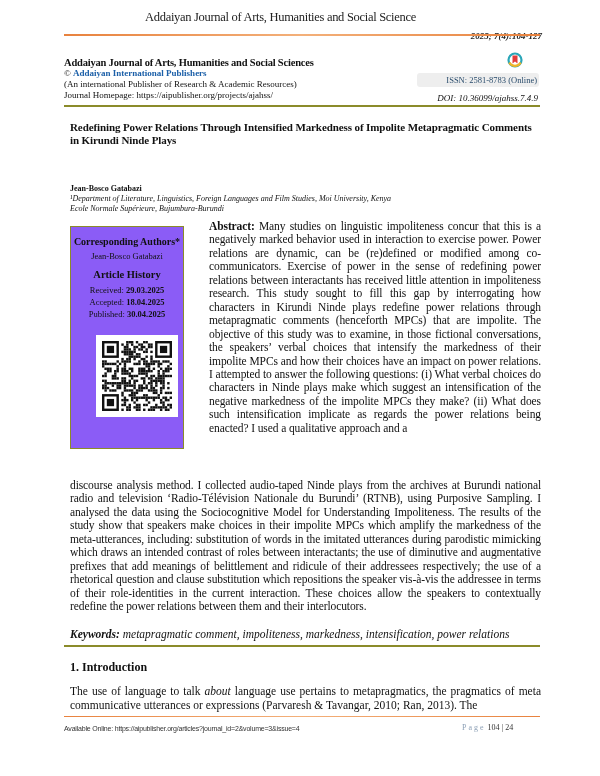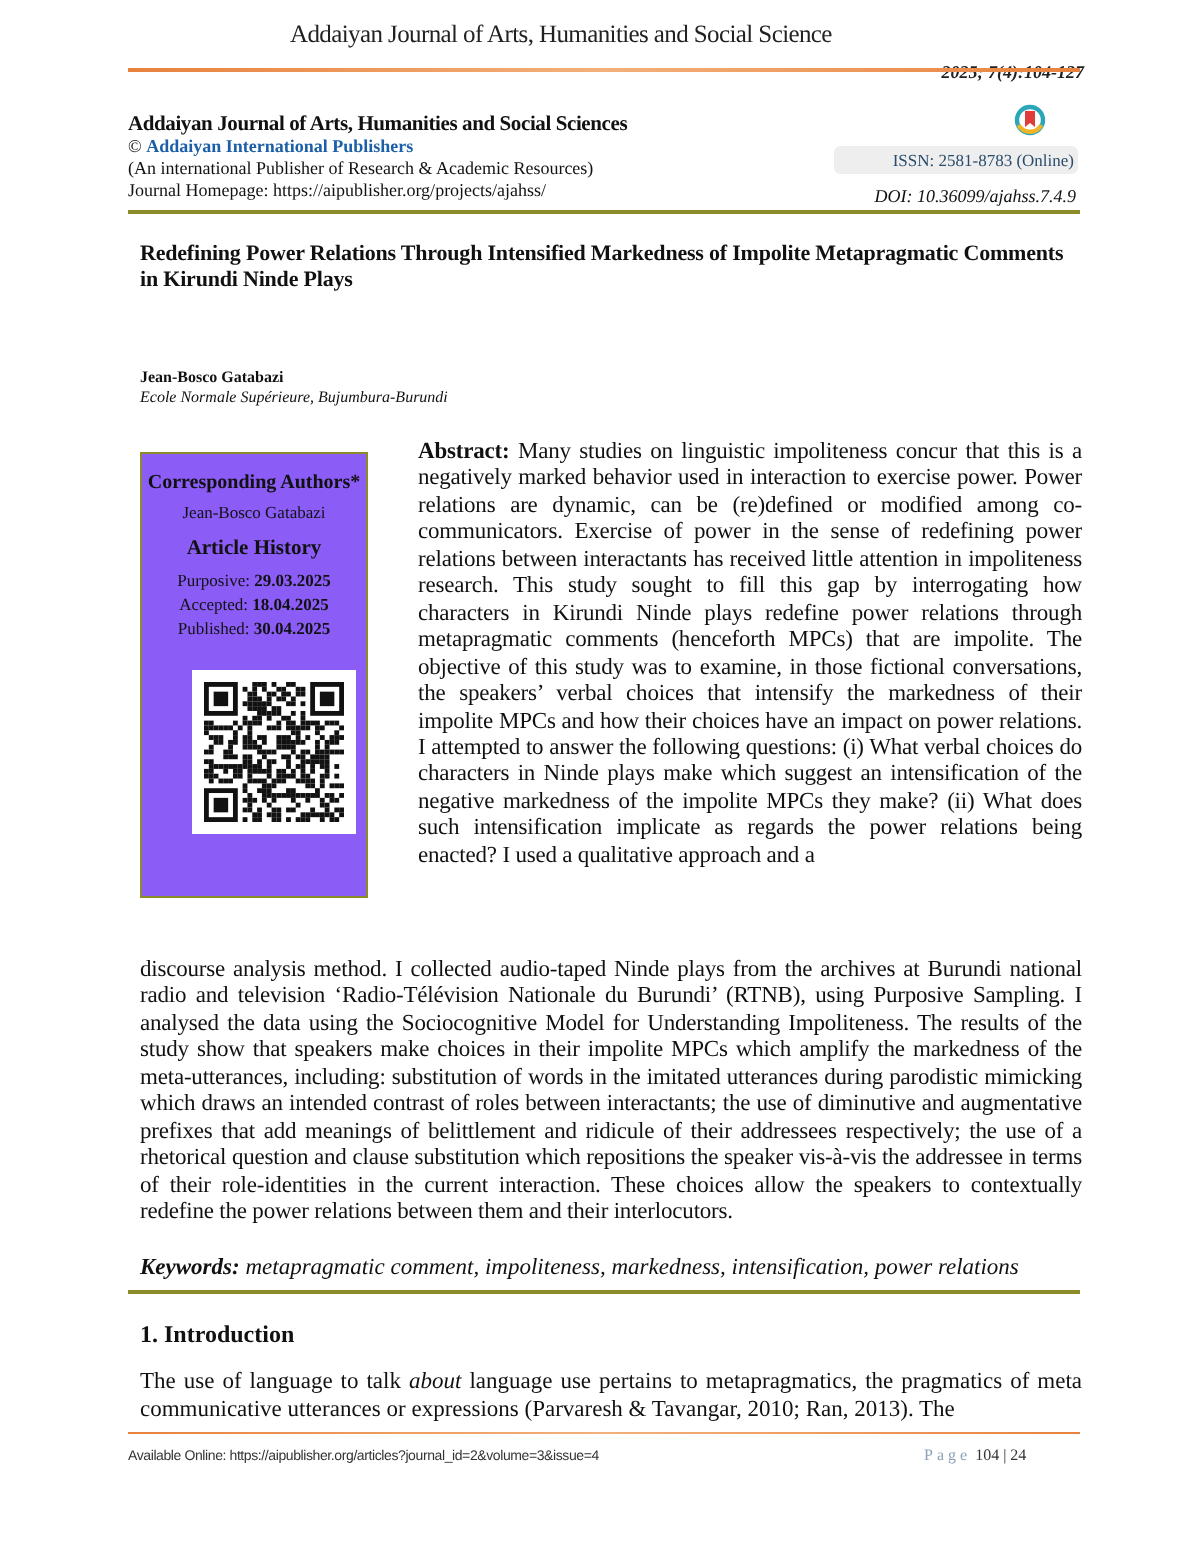--- a/index.html
+++ b/index.html
@@ -69,29 +69,30 @@
   </svg>
 </div>
 <div class="abs issn">ISSN: 2581-8783 (Online)</div>
 <div class="abs doi">DOI: 10.36099/ajahss.7.4.9</div>
 <div class="abs rule-olive" style="top:105px;"></div>
 
 <div class="abs title">Redefining Power Relations Through Intensified Markedness of Impolite Metapragmatic Comments in Kirundi Ninde Plays</div>
 
 <div class="abs author">
   <div class="name">Jean-Bosco Gatabazi</div>
+  <div class="aff">¹Department of Literature, Linguistics, Foreign Languages and Film Studies, Moi University, Kenya</div>
   <div class="aff">Ecole Normale Supérieure, Bujumbura-Burundi</div>
 </div>
 
 <div class="abs sidebox">
   <div class="h1">Corresponding Authors*</div>
   <div class="nm">Jean-Bosco Gatabazi</div>
   <div class="h2">Article History</div>
   <div class="hist">
-    <div class="dt"><span>Purposive:</span> <b>29.03.2025</b></div>
+    <div class="dt"><span>Received:</span> <b>29.03.2025</b></div>
     <div class="dt"><span>Accepted:</span> <b>18.04.2025</b></div>
     <div class="dt"><span>Published:</span> <b>30.04.2025</b></div>
   </div>
   <div class="qr">
     <svg id="qr" width="70" height="70" viewBox="0 0 70 70">
         <rect x="24.137931034482758" y="0" width="2.413793103448276" height="2.413793103448276" fill="#111"></rect>
         <rect x="26.551724137931032" y="0" width="2.413793103448276" height="2.413793103448276" fill="#111"></rect>
         <rect x="28.96551724137931" y="0" width="2.413793103448276" height="2.413793103448276" fill="#111"></rect>
         <rect x="33.79310344827586" y="0" width="2.413793103448276" height="2.413793103448276" fill="#111"></rect>
         <rect x="41.03448275862069" y="0" width="2.413793103448276" height="2.413793103448276" fill="#111"></rect>

